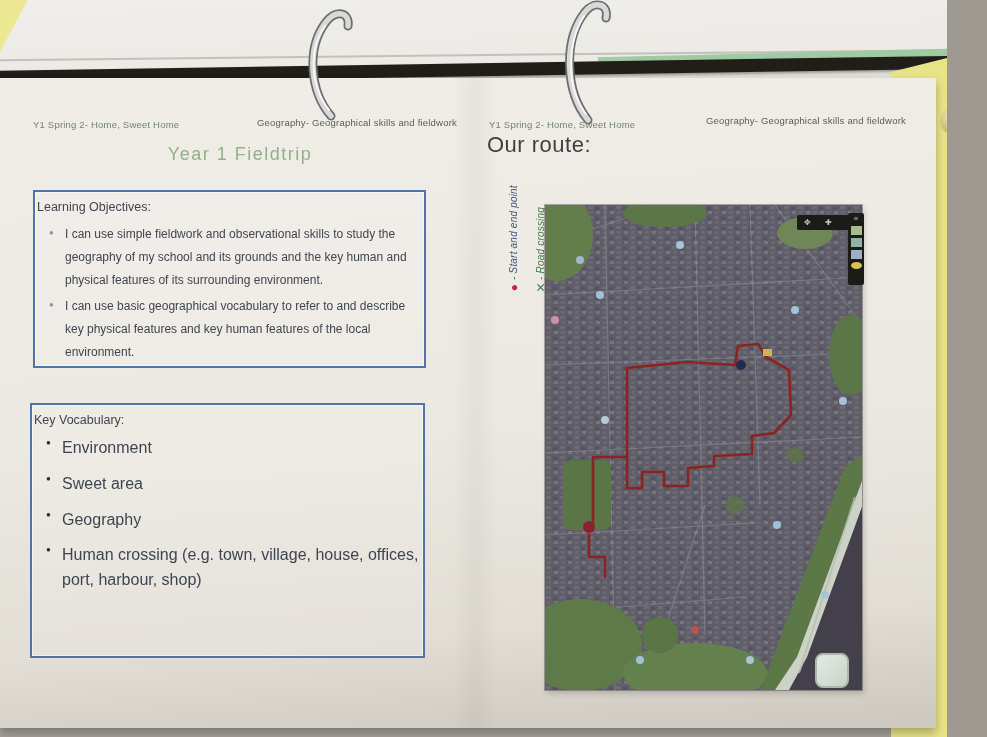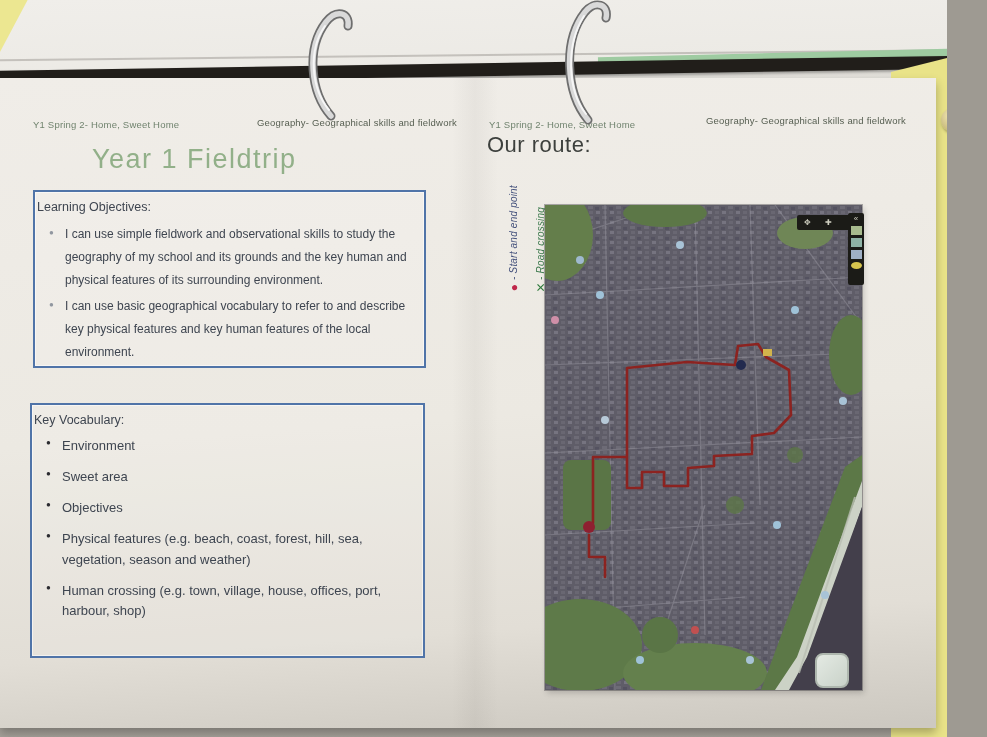--- a/index.html
+++ b/index.html
@@ -30,31 +30,31 @@
     background:linear-gradient(176deg,#f0ede8 0%,#ece9e2 52%,#e2ded6 82%,#cdc9c1 99%);
     box-shadow:0 5px 9px rgba(0,0,0,.28);}
   .fold-shadow{left:452px;top:0;width:46px;height:650px;
     background:linear-gradient(90deg,rgba(0,0,0,0) 0%,rgba(60,55,50,.05) 50%,rgba(0,0,0,0) 100%);}
   .rings{left:0;top:0;width:987px;height:150px;pointer-events:none;}
 
   
   .hdr{font-size:9.5px;letter-spacing:.2px;white-space:nowrap;}
   .hdr.greenish{color:#70836e;}
   .hdr.darkish{color:#565e51;}
-  .lp-title{left:92px;top:66px;width:296px;text-align:left;font-size:27px;
+  .lp-title{left:92px;top:66px;width:296px;text-align:center;font-size:18px;
     color:#92b089;letter-spacing:1.5px;}
   .ruled-box{border:2px solid #5074a8;box-shadow:inset 0 0 0 1px rgba(255,255,255,.55);
     padding:6px 2px;box-sizing:border-box;background:rgba(255,255,255,.12);}
   .lo-box{left:33px;top:112px;width:393px;height:178px;}
   .kv-box{left:30px;top:325px;width:395px;height:255px;}
   .box-heading{font-size:12.5px;color:#3e4550;margin:2px 0 9px 0;}
   .obj-list,.vocab-list{list-style:none;margin:0;padding:0 0 0 28px;color:#3e4550;}
   .obj-list li{position:relative;font-size:12px;line-height:1.92;margin-bottom:3px;}
   .obj-list li::before{content:"●";position:absolute;left:-16px;top:2px;font-size:8px;color:#9197a0;}
-  .vocab-list li{position:relative;font-size:13px;line-height:1.55;margin-bottom:11px;}
+  .vocab-list li{position:relative;font-size:16px;line-height:1.55;margin-bottom:11px;}
   .vocab-list li::before{content:"●";position:absolute;left:-16px;top:1px;font-size:8px;color:#2b2b30;}
 
   
   .rp-title{left:487px;top:54px;font-size:22px;color:#3d403d;letter-spacing:.5px;}
   .legend{left:477px;top:112px;width:128px;height:82px;transform:rotate(-90deg);}
   .legend-row{display:flex;align-items:center;height:27px;white-space:nowrap;}
   .lg-marker{width:15px;text-align:center;font-size:12px;line-height:1;}
   .lg-label{font-size:10px;font-style:italic;letter-spacing:.2px;}
 
   
@@ -100,22 +100,21 @@
         <li>I can use simple fieldwork and observational skills to study the geography of my school and its grounds and the key human and physical features of its surrounding environment.</li>
         <li>I can use basic geographical vocabulary to refer to and describe key physical features and key human features of the local environment.</li>
       </ul>
     </div>
 
     <div class="abs ruled-box kv-box">
       <div class="box-heading">Key Vocabulary:</div>
       <ul class="vocab-list">
         <li>Environment</li>
         <li>Sweet area</li>
-        <li>Objectives</li>
-        <li>Physical features (e.g. beach, coast, forest, hill, sea, vegetation, season and weather)</li>
+        <li>Geography</li>
         <li>Human crossing (e.g. town, village, house, offices, port, harbour, shop)</li>
       </ul>
     </div>
 
     <div class="abs hdr greenish" style="left:489px;top:41px;">Y1 Spring 2- Home, Sweet Home</div>
     <div class="abs hdr darkish" style="left:706px;top:37px;">Geography- Geographical skills and fieldwork</div>
     <div class="abs rp-title">Our route:</div>
 
     <div class="abs legend">
       <div class="legend-row">

